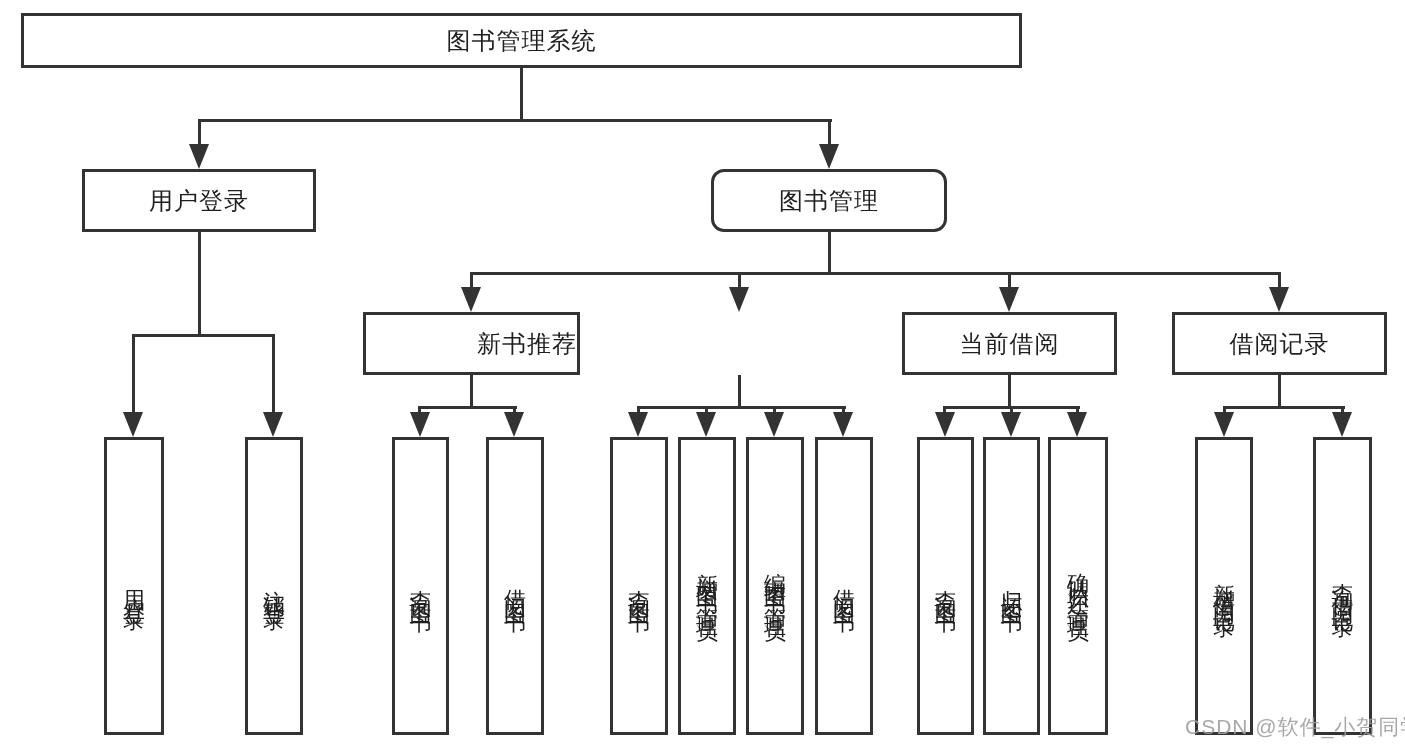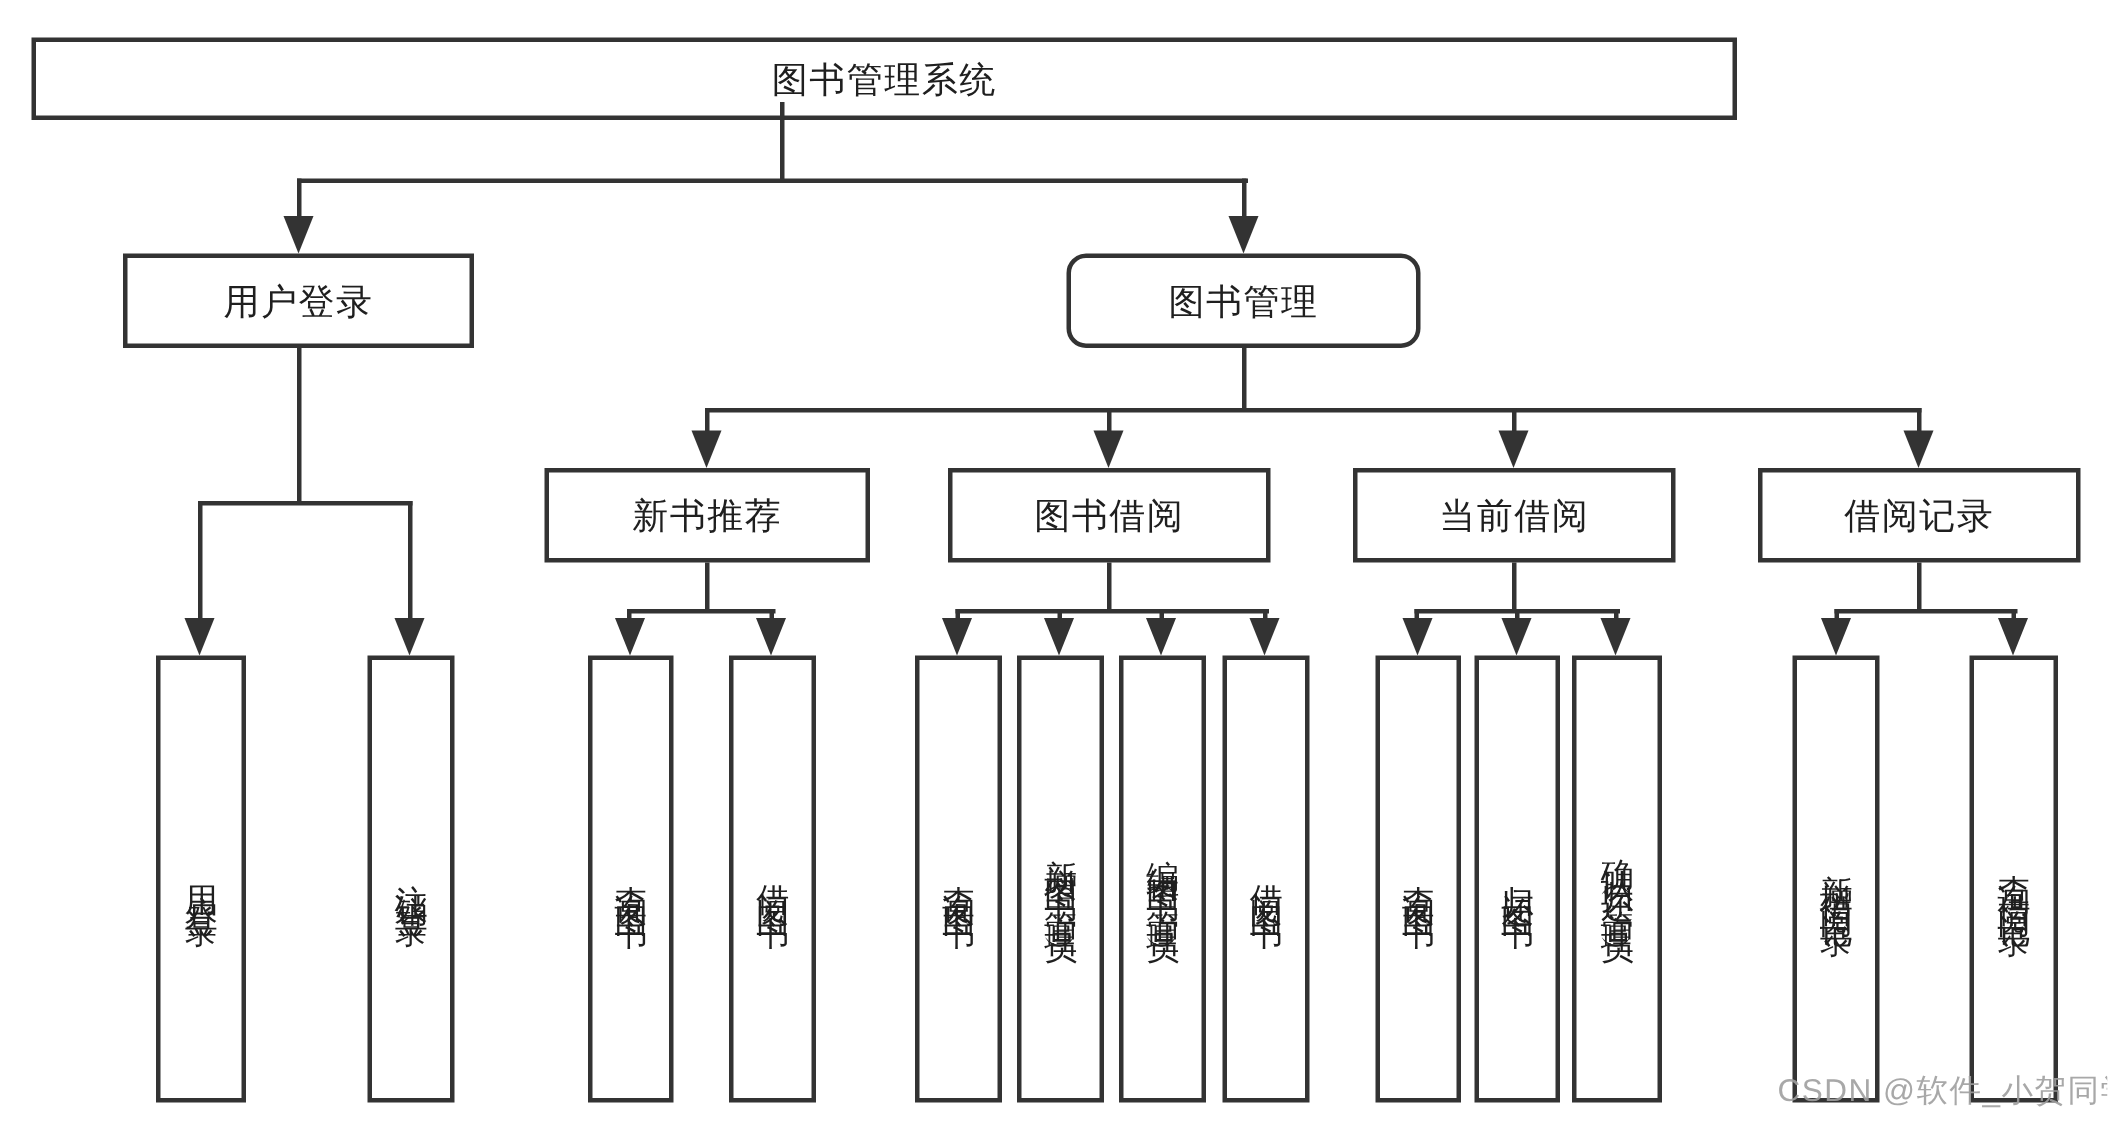--- a/index.html
+++ b/index.html
@@ -66,39 +66,36 @@
     letter-spacing: 1px;
     z-index: 10;
     white-space: nowrap;
   }
 </style>
 </head>
 <body>
 
 <div class="canvas">
 
-  <div class="box" style="left:21px;top:13px;width:1137px;height:55px;margin-top:12px;">
+  <div class="box" style="left:21px;top:13px;width:1001px;height:55px;">
     <span class="lbl">图书管理系统</span>
   </div>
 
   <div class="box" style="left:82px;top:169px;width:234px;height:63px;">
     <span class="lbl">用户登录</span>
   </div>
 
   <div class="box" style="left:711px;top:169px;width:236px;height:63px;border-radius:13px;">
     <span class="lbl">图书管理</span>
   </div>
 
-  <div class="box" style="left:363px;top:312px;width:217px;height:63px;">
+  <div class="box" style="left:363px;top:312px;width:217px;height:63px;justify-content:flex-end;">
     <span class="lbl">新书推荐</span>
   </div>
 
-  <div class="box" style="left:632px;top:312px;width:215px;height:63px;">
-    <span class="lbl">图书借阅</span>
-  </div>
 
   <div class="box" style="left:902px;top:312px;width:215px;height:63px;">
     <span class="lbl">当前借阅</span>
   </div>
 
   <div class="box" style="left:1172px;top:312px;width:215px;height:63px;">
     <span class="lbl">借阅记录</span>
   </div>
 
   <div class="leaf" style="left:104px;width:60px;">

